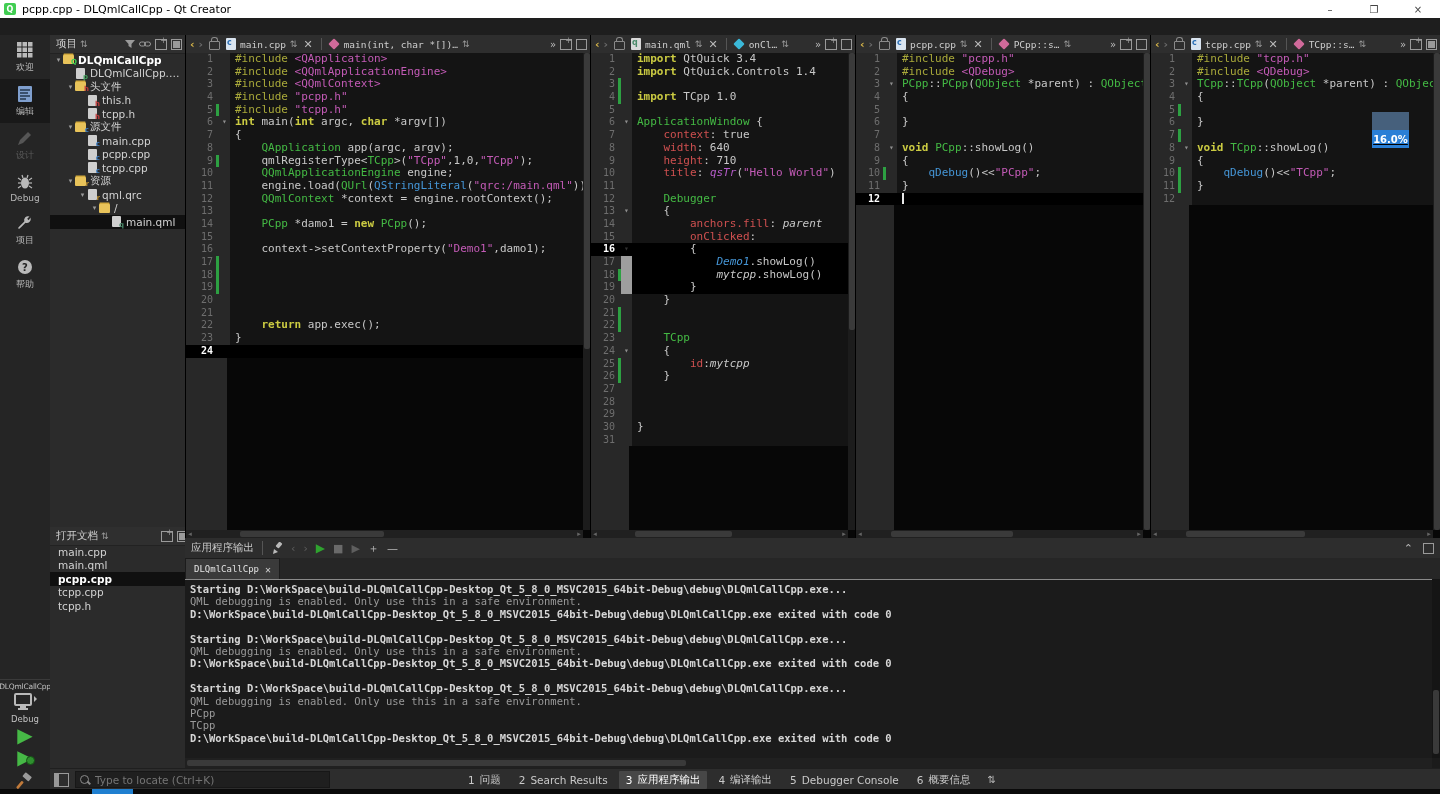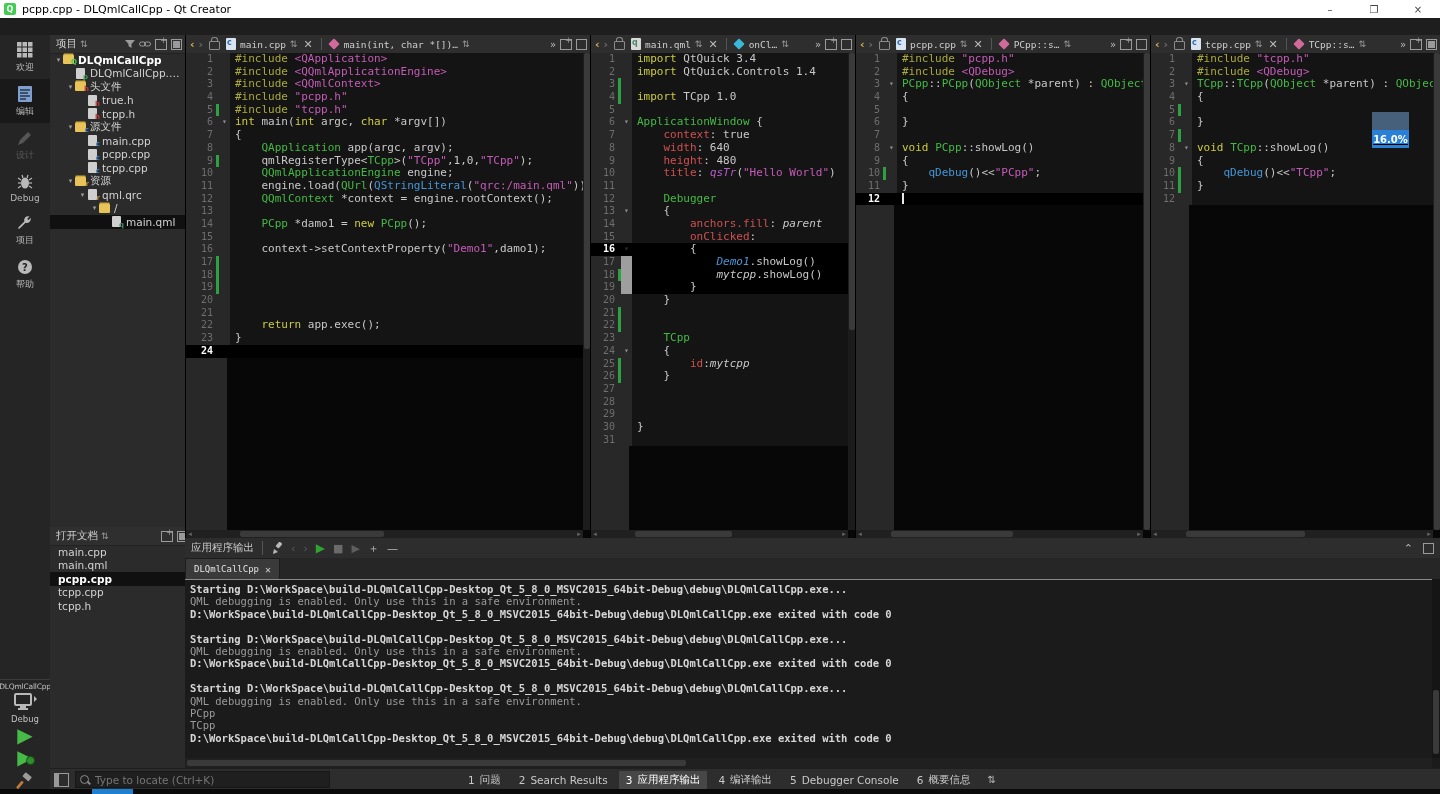--- a/index.html
+++ b/index.html
@@ -89,21 +89,21 @@
   .row .chg{flex:none;width:3px;background:#282828;}
   .row .chg.on{background:#2da042;}
   .row .fold{flex:none;width:11px;text-align:center;color:#8f8f8f;font-size:8px;background:#282828;}
   .row .fold.fhl{background:#9e9e9e;color:#333;}
   .row .code{flex:1;overflow:hidden;padding-left:5px;color:#c8c8c8;}
   .row.cur{background:#000;}
   .row.cur .num,.row.cur .chg,.row.cur .fold{background:transparent;}
   .row.cur .num{color:#fff;font-weight:bold;}
   .row.hl .code{background:#000;}
   .cursor{display:inline-block;width:2px;height:11px;background:#e8e8e8;vertical-align:middle;}
-  .tk-pp{color:#a9a93a;} .tk-str{color:#c45bb7;} .tk-kw{color:#cbcb42;font-weight:normal;}
+  .tk-pp{color:#a9a93a;} .tk-str{color:#c45bb7;} .tk-kw{color:#cbcb42;font-weight:bold;}
   .tk-type{color:#44ba44;} .tk-fn{color:#4596d7;} .tk-prop{color:#cf5050;}
   .tk-it{color:#c8c8c8;font-style:italic;} .tk-itb{color:#4596d7;font-style:italic;text-align:right;}
   .tk-itp{color:#b55cc9;font-style:italic;} .tk-txt{color:#c8c8c8;}
   
   .vsb{position:absolute;right:0;top:18px;bottom:8px;width:8px;background:#1c1c1c;}
   .vsb .tri{position:absolute;top:0;left:0;width:8px;height:8px;color:#666;font-size:6px;text-align:center;line-height:8px;}
   .vsb .thumb{position:absolute;left:1px;right:1px;background:#3a3a3a;border-radius:2px;}
   .hsb{position:absolute;left:0;right:8px;bottom:0;height:8px;background:#202020;display:flex;align-items:center;}
   .hsb .ar{width:8px;color:#666;font-size:7px;text-align:center;flex:none;}
   .hsb .htrack{flex:1;position:relative;height:8px;}
@@ -312,21 +312,21 @@
           <span class="ticon folder">
             <span class="badge" style="color: rgb(194, 58, 58);">h</span>
           </span>
           <span class="lbl">头文件</span>
         </div>
         <div class="trow" style="padding-left: 28px;">
           <span class="arr"></span>
           <span class="ticon doc">
             <span class="badge" style="color: rgb(194, 58, 58);">h</span>
           </span>
-          <span class="lbl">true.h</span>
+          <span class="lbl">this.h</span>
         </div>
         <div class="trow" style="padding-left: 28px;">
           <span class="arr"></span>
           <span class="ticon doc">
             <span class="badge" style="color: rgb(194, 58, 58);">h</span>
           </span>
           <span class="lbl">tcpp.h</span>
         </div>
         <div class="trow" style="padding-left: 16px;">
           <span class="arr">▾</span>
@@ -481,21 +481,21 @@
         <div class="surface">
           <div class="gutbg" style="width: 38px;"></div>
           <div class="row"><span class="num" style="width: 24px;">1</span><span class="chg"></span><span class="fold"></span><span class="code"><span class="tk-kw">import</span><span class="tk-txt"> QtQuick 3.4</span></span></div>
           <div class="row"><span class="num" style="width: 24px;">2</span><span class="chg"></span><span class="fold"></span><span class="code"><span class="tk-kw">import</span><span class="tk-txt"> QtQuick.Controls 1.4</span></span></div>
           <div class="row"><span class="num" style="width: 24px;">3</span><span class="chg on"></span><span class="fold"></span><span class="code">&nbsp;</span></div>
           <div class="row"><span class="num" style="width: 24px;">4</span><span class="chg on"></span><span class="fold"></span><span class="code"><span class="tk-kw">import</span><span class="tk-txt"> TCpp 1.0</span></span></div>
           <div class="row"><span class="num" style="width: 24px;">5</span><span class="chg"></span><span class="fold"></span><span class="code">&nbsp;</span></div>
           <div class="row"><span class="num" style="width: 24px;">6</span><span class="chg"></span><span class="fold">▾</span><span class="code"><span class="tk-type">ApplicationWindow</span><span class="tk-txt"> {</span></span></div>
           <div class="row"><span class="num" style="width: 24px;">7</span><span class="chg"></span><span class="fold"></span><span class="code"><span class="tk-txt">    </span><span class="tk-prop">context</span><span class="tk-txt">: true</span></span></div>
           <div class="row"><span class="num" style="width: 24px;">8</span><span class="chg"></span><span class="fold"></span><span class="code"><span class="tk-txt">    </span><span class="tk-prop">width</span><span class="tk-txt">: 640</span></span></div>
-          <div class="row"><span class="num" style="width: 24px;">9</span><span class="chg"></span><span class="fold"></span><span class="code"><span class="tk-txt">    </span><span class="tk-prop">height</span><span class="tk-txt">: 480</span></span></div>
+          <div class="row"><span class="num" style="width: 24px;">9</span><span class="chg"></span><span class="fold"></span><span class="code"><span class="tk-txt">    </span><span class="tk-prop">height</span><span class="tk-txt">: 710</span></span></div>
           <div class="row"><span class="num" style="width: 24px;">10</span><span class="chg"></span><span class="fold"></span><span class="code"><span class="tk-txt">    </span><span class="tk-prop">title</span><span class="tk-txt">: </span><span class="tk-itp">qsTr</span><span class="tk-txt">(</span><span class="tk-str">"Hello World"</span><span class="tk-txt">)</span></span></div>
           <div class="row"><span class="num" style="width: 24px;">11</span><span class="chg"></span><span class="fold"></span><span class="code">&nbsp;</span></div>
           <div class="row"><span class="num" style="width: 24px;">12</span><span class="chg"></span><span class="fold"></span><span class="code"><span class="tk-txt">    </span><span class="tk-type">Debugger</span></span></div>
           <div class="row"><span class="num" style="width: 24px;">13</span><span class="chg"></span><span class="fold">▾</span><span class="code"><span class="tk-txt">    {</span></span></div>
           <div class="row"><span class="num" style="width: 24px;">14</span><span class="chg"></span><span class="fold"></span><span class="code"><span class="tk-txt">        </span><span class="tk-prop">anchors.fill</span><span class="tk-txt">: </span><span class="tk-it">parent</span></span></div>
           <div class="row"><span class="num" style="width: 24px;">15</span><span class="chg"></span><span class="fold"></span><span class="code"><span class="tk-txt">        </span><span class="tk-prop">onClicked</span><span class="tk-txt">:</span></span></div>
           <div class="row cur hl"><span class="num" style="width: 24px;">16</span><span class="chg"></span><span class="fold fhl">▾</span><span class="code"><span class="tk-txt">        {</span></span></div>
           <div class="row hl"><span class="num" style="width: 24px;">17</span><span class="chg"></span><span class="fold fhl"></span><span class="code"><span class="tk-txt">            </span><span class="tk-itb">Demo1</span><span class="tk-txt">.showLog()</span></span></div>
           <div class="row hl"><span class="num" style="width: 24px;">18</span><span class="chg on"></span><span class="fold fhl"></span><span class="code"><span class="tk-txt">            </span><span class="tk-it">mytcpp</span><span class="tk-txt">.showLog()</span></span></div>
           <div class="row hl"><span class="num" style="width: 24px;">19</span><span class="chg"></span><span class="fold fhl"></span><span class="code"><span class="tk-txt">        }</span></span></div>

